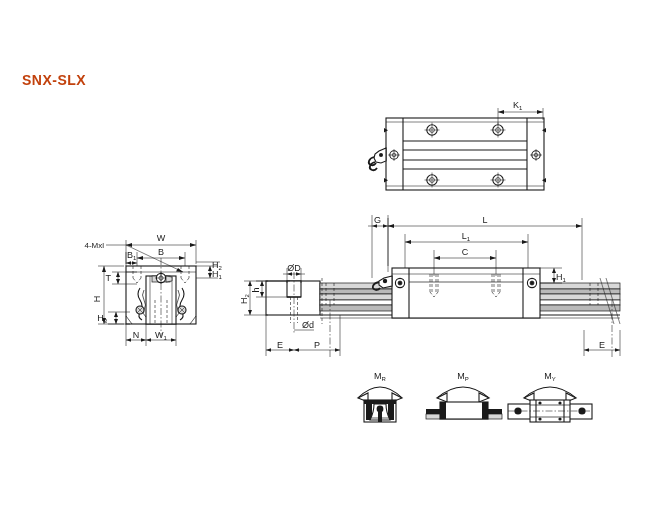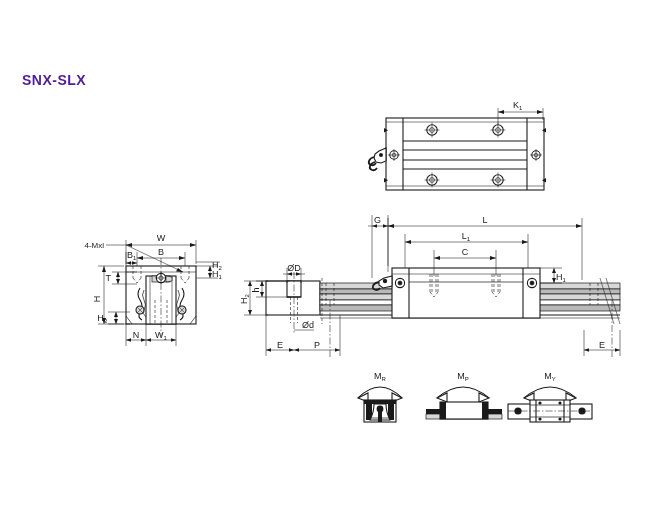--- a/index.html
+++ b/index.html
@@ -25,21 +25,21 @@
   .fillw{fill:#ffffff;}
   .fillg{fill:#b9b9b9;}
   .fillgl{fill:#d8d8d8;}
   .fillk{fill:#1a1a1a;}
 </style>
 </head>
 <body style="background: rgb(255, 255, 255);">
 
 <div class="page">
 
-  <div id="title" style="color: #4c1d95;">SNX-SLX</div>
+  <div id="title" style="color: #c2410c;">SNX-SLX</div>
 
   <svg width="660" height="530" viewBox="0 0 660 530">
 
     <g>
 
       <rect x="386" y="118" width="158" height="72" class="ln med fillw"></rect>
 
       <line x1="403" y1="118" x2="403" y2="190" class="ln med"></line>
       <line x1="527" y1="118" x2="527" y2="190" class="ln med"></line>
 

